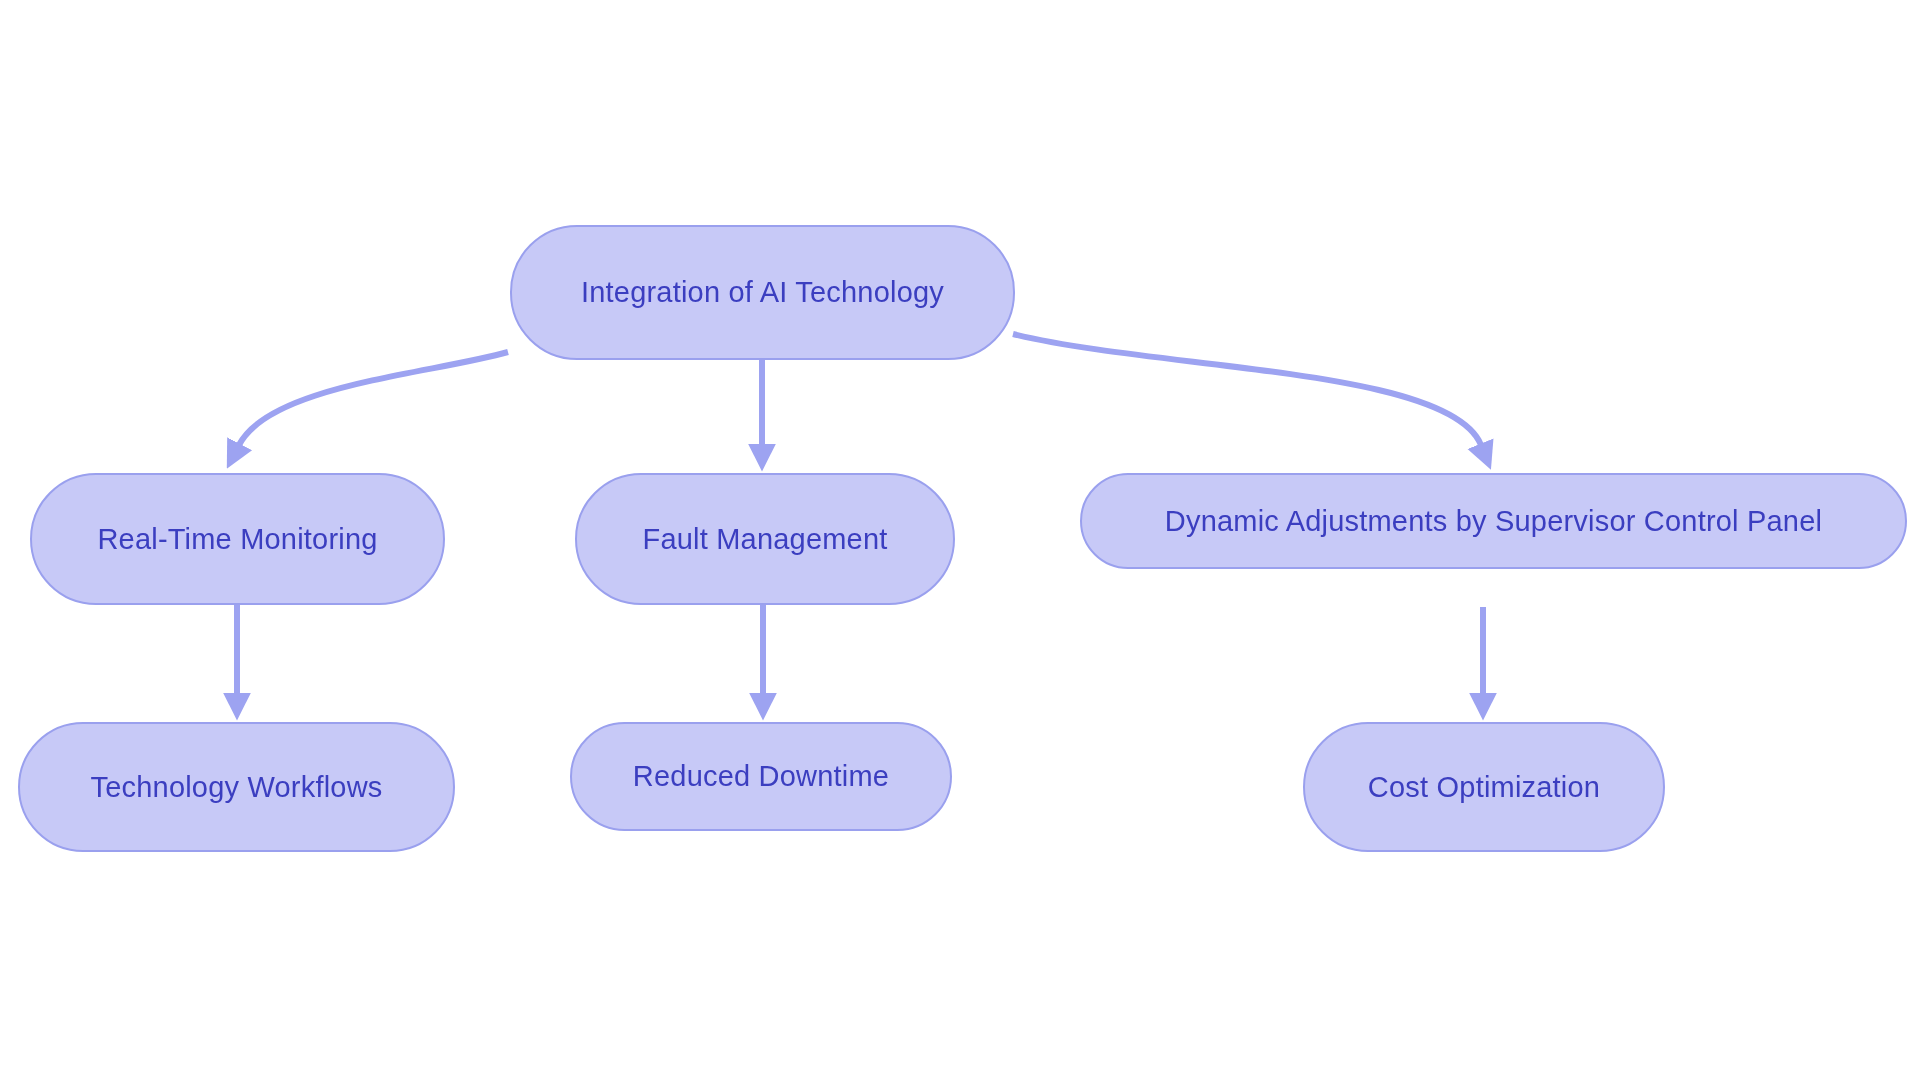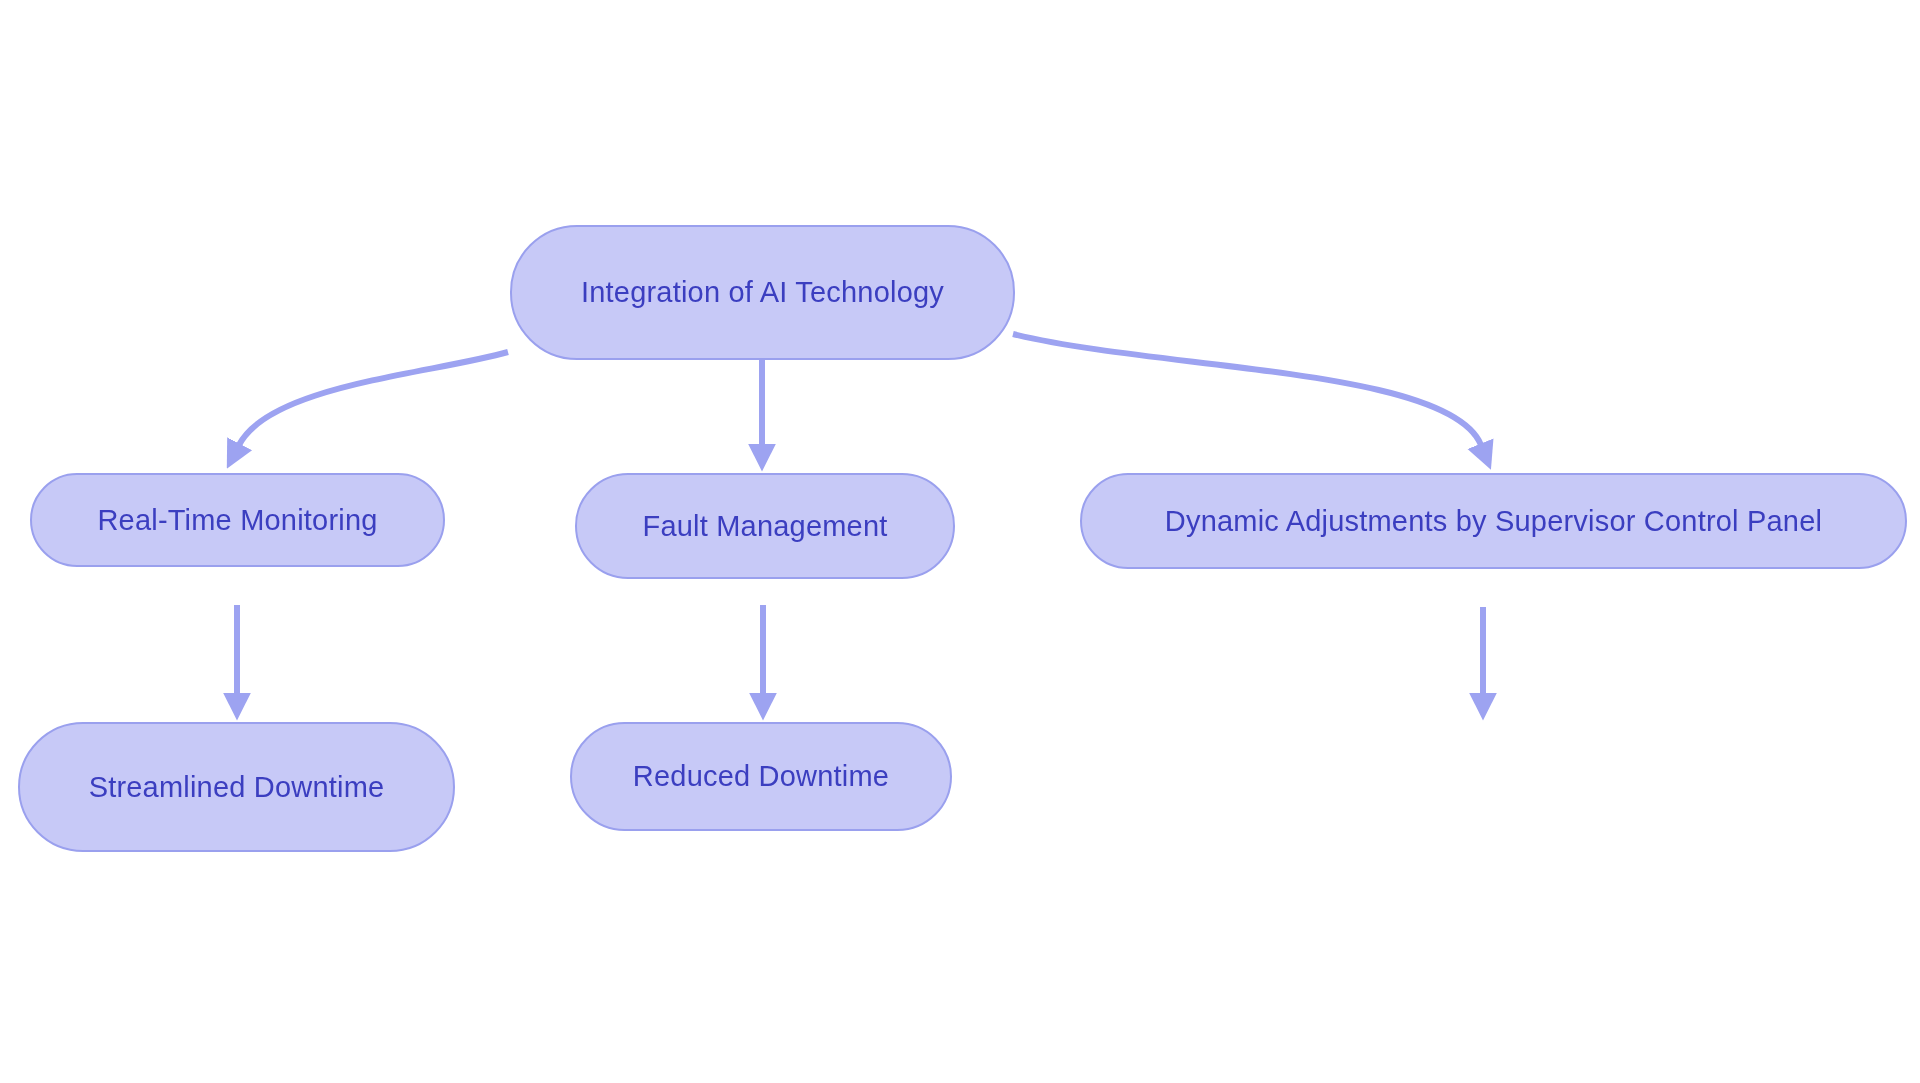--- a/index.html
+++ b/index.html
@@ -42,22 +42,22 @@
     border: 2px solid var(--node-border);
     border-radius: 67px;
     color: var(--text);
     font-size: 29px;
     letter-spacing: 0.2px;
     text-align: center;
     white-space: nowrap;
   }
   
   .node-integration { left: 510px; top: 225px; width: 505px; height: 135px; }
-  .node-realtime    { left: 30px;  top: 473px; width: 415px; height: 94px; }
-  .node-fault       { left: 575px; top: 473px; width: 380px; height: 106px; }
+  .node-realtime    { left: 30px;  top: 473px; width: 415px; height: 132px; }
+  .node-fault       { left: 575px; top: 473px; width: 380px; height: 132px; }
   .node-dynamic     { left: 1080px; top: 473px; width: 827px; height: 96px; }
   .node-workflows   { left: 18px;  top: 722px; width: 437px; height: 130px; }
   .node-downtime    { left: 570px; top: 722px; width: 382px; height: 109px; }
   .node-cost        { left: 1303px; top: 722px; width: 362px; height: 130px; }
 </style>
 </head>
 <body>
 
 <div class="canvas">
 
@@ -82,18 +82,19 @@
   </svg>
 
   <div class="node node-integration">Integration of AI Technology</div>
 
   <div class="node node-realtime">Real-Time Monitoring</div>
 
   <div class="node node-fault">Fault Management</div>
 
   <div class="node node-dynamic">Dynamic Adjustments by Supervisor Control Panel</div>
 
-  <div class="node node-workflows">Streamlined Downtime</div>
+  <div class="node node-workflows">Technology Workflows</div>
 
   <div class="node node-downtime">Reduced Downtime</div>
 
+  <div class="node node-cost">Cost Optimization</div>
 
 </div>
 
 </body></html>

